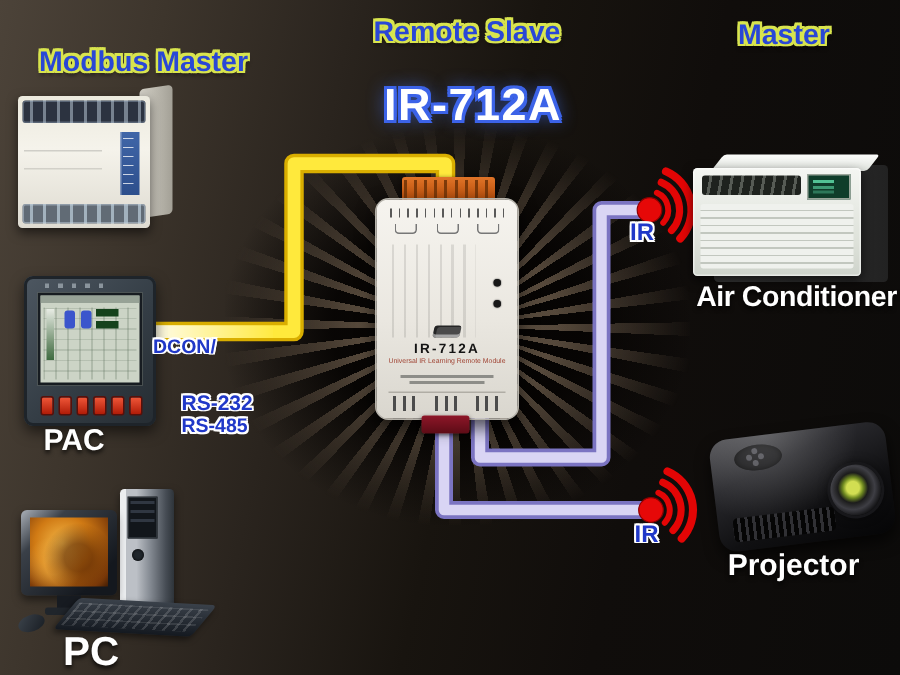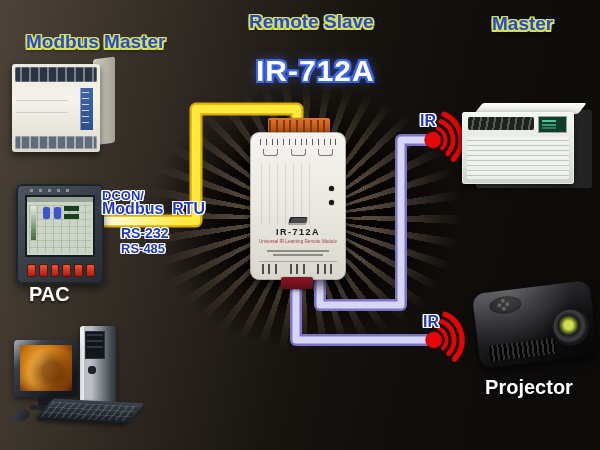--- a/index.html
+++ b/index.html
@@ -24,21 +24,21 @@
   
   .hdr{z-index:6;font-weight:bold;font-size:19px;letter-spacing:0px;color:#2947d6;white-space:nowrap;
     text-shadow:-1.5px -1.5px 0 #d8e44e,1.5px -1.5px 0 #d8e44e,-1.5px 1.5px 0 #d8e44e,1.5px 1.5px 0 #d8e44e,
       -1.5px 0 0 #d8e44e,1.5px 0 0 #d8e44e,0 -1.5px 0 #d8e44e,0 1.5px 0 #d8e44e,0 3px 3px rgba(0,0,0,.6);}
   .title{z-index:6;font-weight:bold;font-size:30px;color:#ffffff;letter-spacing:1px;white-space:nowrap;
     text-shadow:-2px -2px 0 #3c63e8,2px -2px 0 #3c63e8,-2px 2px 0 #3c63e8,2px 2px 0 #3c63e8,
       -2px 0 0 #3c63e8,2px 0 0 #3c63e8,0 -2px 0 #3c63e8,0 2px 0 #3c63e8,0 0 12px rgba(70,120,255,.9);}
   .nodelabel{z-index:6;font-weight:bold;color:#ffffff;white-space:nowrap;text-shadow:0 2px 3px rgba(0,0,0,.75);}
   .bluelabel{z-index:6;font-weight:bold;color:#2038c8;white-space:pre;
     text-shadow:-1.2px -1.2px 0 #fff,1.2px -1.2px 0 #fff,-1.2px 1.2px 0 #fff,1.2px 1.2px 0 #fff,
-      -1.2px 0 0 #fff,1.2px 0 0 #fff,0 -1.2px 0 #fff,0 1.2px 0 #fff;}
+      -1.2px 0 0 #fff,1.2px 0 0 #fff,0 -1.2px 0 #fff,0 1.2px 0 #fff;margin-top:35px;}
 
   
   .plc{left:12px;top:56px;width:103px;height:96px;z-index:3;}
   .plc .side{position:absolute;right:0;top:2px;bottom:8px;width:22px;background:linear-gradient(90deg,#d4d1c7,#a3a096);transform:skewY(-8deg);border-radius:3px;}
   .plc .front{position:absolute;left:0;top:8px;right:15px;bottom:0;background:linear-gradient(180deg,#ecead f,#f4f2ea 40%,#dedbd1);background:linear-gradient(180deg,#eceade,#f5f3eb 40%,#dedbd1);border-radius:3px;box-shadow:0 3px 7px rgba(0,0,0,.55);}
   .plc .tterm{position:absolute;left:3px;right:18px;top:11px;height:15px;border-radius:2px;
     background:repeating-linear-gradient(90deg,#2c3340 0 5px,#77828f 5px 7px,#2c3340 7px 9px);box-shadow:inset 0 0 0 1px rgba(160,180,200,.4);}
   .plc .bterm{position:absolute;left:3px;right:18px;bottom:3px;height:13px;border-radius:2px;
     background:repeating-linear-gradient(90deg,#5b6570 0 5px,#9fb0bd 5px 7px,#5b6570 7px 9px);box-shadow:inset 0 0 0 1px rgba(190,205,220,.5);opacity:.95;}
   .plc .stripe{position:absolute;right:22px;top:32px;width:13px;height:42px;background:linear-gradient(180deg,#4066a8,#2d4f8c);
@@ -220,23 +220,23 @@
       <div class="pwr"></div>
     </div>
     <div class="monitor">
       <div class="scr"></div>
     </div>
     <div class="stand"></div>
     <div class="base"></div>
     <div class="keyboard"></div>
     <div class="mouse"></div>
   </div>
+  <div class="abs nodelabel" style="left:42px;top:419px;font-size:27px;">PC</div>
 
   <div class="abs bluelabel" style="left:102px;top:188px;font-size:13px;">DCON/</div>
-  <div class="abs bluelabel" style="left:102px;top:200px;font-size:16px;">Modbus  RTU</div>
   <div class="abs bluelabel" style="left:121px;top:225px;font-size:14px;">RS-232</div>
   <div class="abs bluelabel" style="left:121px;top:241px;font-size:13px;">RS-485</div>
 
   <div class="abs module">
     <div class="m-term"></div>
     <div class="m-body">
       <div class="m-tickrow"></div>
       <div class="m-brackets">
           <span></span>
           <span></span>
@@ -264,23 +264,24 @@
 
   <div class="abs ac">
     <div class="sleeve"></div>
     <div class="topface"></div>
     <div class="face">
       <div class="vent"></div>
       <div class="disp"></div>
       <div class="louvers"></div>
     </div>
   </div>
+  <div class="abs nodelabel" style="left:462px;top:188px;width:138px;text-align:center;font-size:19px;letter-spacing:-0.3px;">Air Conditioner</div>
 
   <div class="abs proj">
     <div class="body">
       <div class="pad"></div>
       <div class="lens"></div>
       <div class="grill"></div>
     </div>
   </div>
-  <div class="abs nodelabel" style="left:460px;top:376px;width:138px;text-align:center;font-size:20px;">Projector</div>
+  <div class="abs nodelabel" style="left:460px;top:366px;width:138px;text-align:center;font-size:20px;">Projector</div>
 
 </div>
 
 </body></html>

